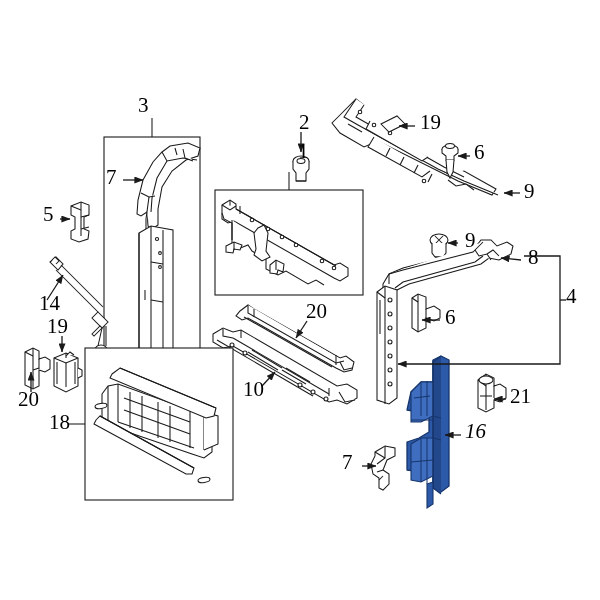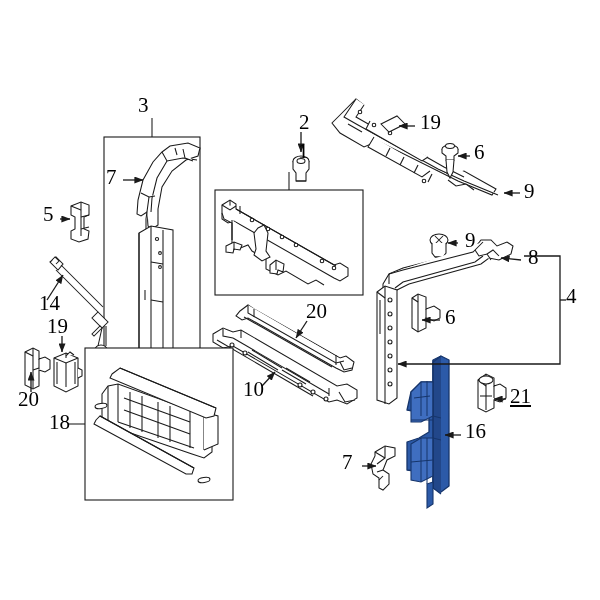--- a/index.html
+++ b/index.html
@@ -340,20 +340,20 @@
   <div class="callout" style="left:445px;top:307px;">6</div>
   <div class="callout" style="left:106px;top:167px;">7</div>
   <div class="callout" style="left:528px;top:247px;">8</div>
   <div class="callout" style="left:465px;top:230px;">9</div>
   <div class="callout" style="left:524px;top:181px;">9</div>
   <div class="callout" style="left:474px;top:142px;">6</div>
   <div class="callout" style="left:420px;top:112px;">19</div>
   <div class="callout" style="left:243px;top:379px;">10</div>
   <div class="callout" style="left:39px;top:293px;">14</div>
   <div class="callout" style="left:306px;top:301px;">20</div>
-  <div class="callout" style="left:465px;top:421px;">16</div>
+  <div class="callout" style="left:465px;top:421px;font-style:italic;">16</div>
   <div class="callout" style="left:342px;top:452px;">7</div>
   <div class="callout" style="left:49px;top:412px;">18</div>
   <div class="callout" style="left:47px;top:316px;text-align:right;">19</div>
   <div class="callout" style="left:18px;top:389px;">20</div>
-  <div class="callout" style="left:510px;top:386px;text-decoration:underline;">21</div>
+  <div class="callout" style="left:510px;top:386px;">21</div>
 
 </div>
 
 </body></html>

